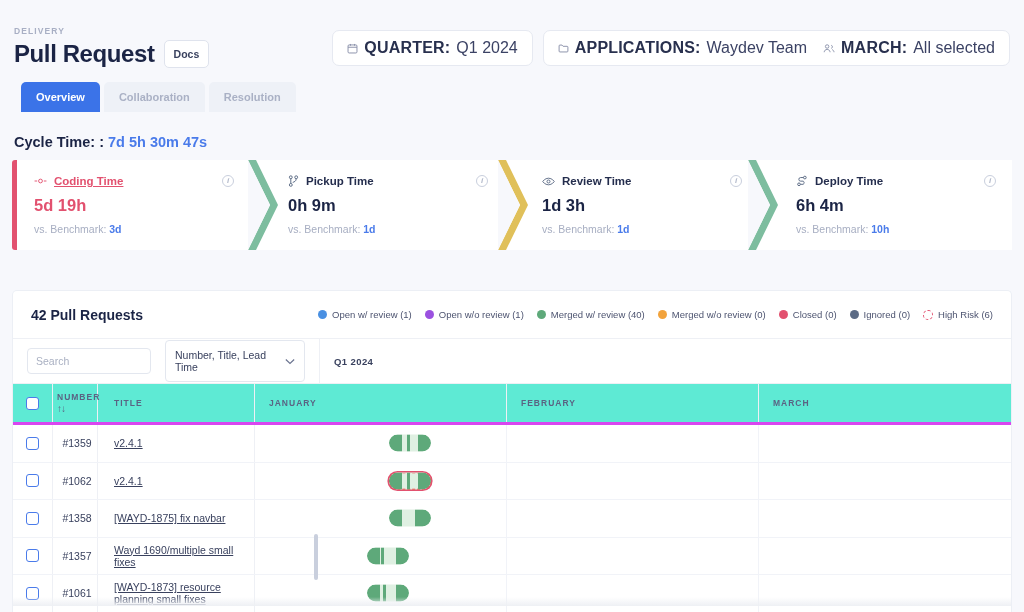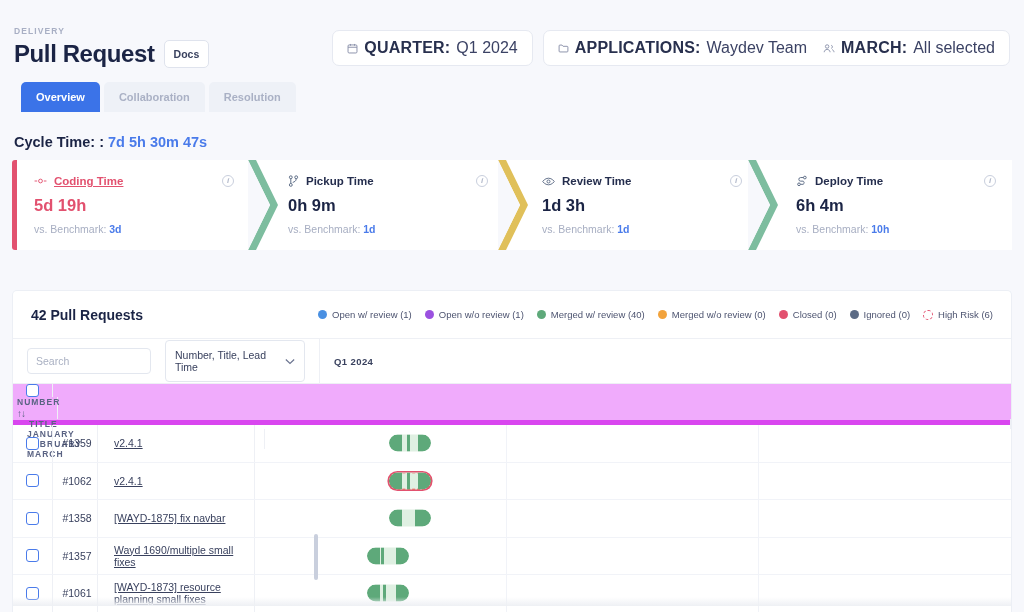--- a/index.html
+++ b/index.html
@@ -85,21 +85,21 @@
   }
   .search-input::placeholder { color: #a9b0c2; }
   .sortsel { display: flex; align-items: center; justify-content: space-between; gap: 8px;
     width: 148px; height: 42px; border: 1px solid #e3e7ef; border-radius: 4px; padding: 0 9px;
     font-size: 10.5px; color: #39415e; cursor: pointer; }
   .tb-right { flex: 1; border-left: 1px solid #eef0f5; height: 100%; display: flex; align-items: center; padding-left: 14px;
     font-size: 9.5px; font-weight: 700; color: #39415e; letter-spacing: .4px; }
 
   
   .tbl-wrap { position: relative; }
-  .thead { display: flex; height: 41px; background: #f0abfc; border-bottom: 5px solid #d946ef; flex-direction: column; }
+  .thead { display: flex; height: 41px; background: #5eead4; border-bottom: 3px solid #d946ef; }
   .th { display: flex; align-items: center; font-size: 8.5px; font-weight: 700; letter-spacing: 1px;
     color: #5a6383; text-transform: uppercase; }
   .c-check { width: 40px; justify-content: center; border-right: 1px solid #eef0f5; }
   .c-num { width: 45px; flex-direction: column; justify-content: center; align-items: flex-start; padding-left: 4px; border-right: 1px solid #eef0f5; }
   .c-num .sorter { font-size: 10px; letter-spacing: -1px; color: #5a6383; margin-top: 1px; cursor: pointer; }
   .c-title { flex: 1; padding-left: 16px; border-right: 1px solid #eef0f5; }
   .c-mon { width: 252px; padding-left: 14px; border-right: 1px solid #eef0f5; }
   .c-mon:last-child { border-right: none; }
 
   .row { display: flex; height: 37.5px; border-bottom: 1px solid #f1f3f8; }

